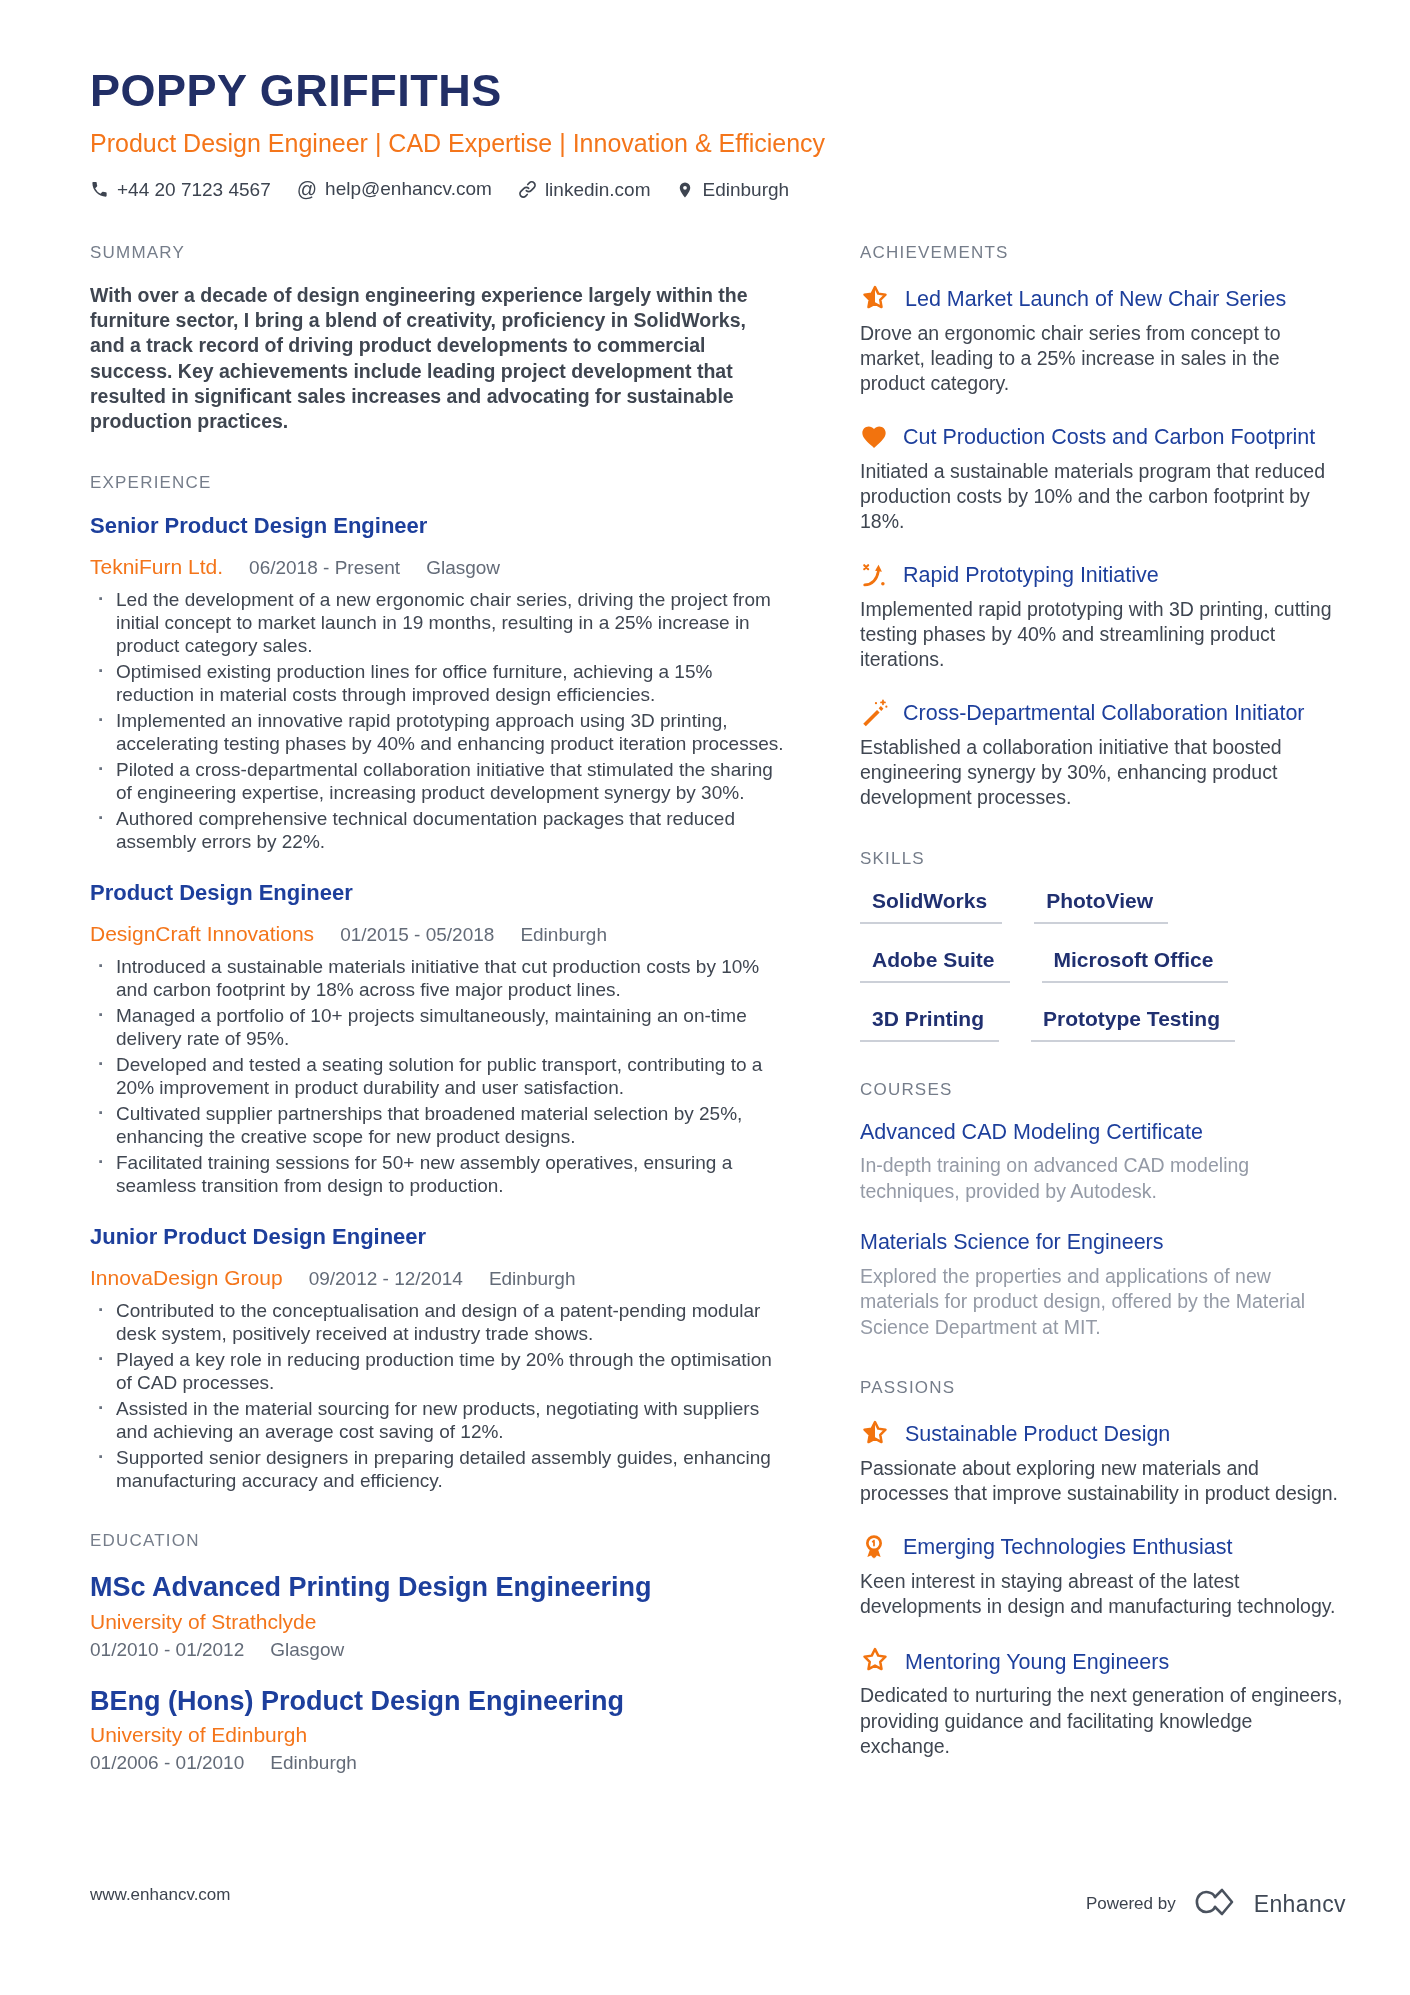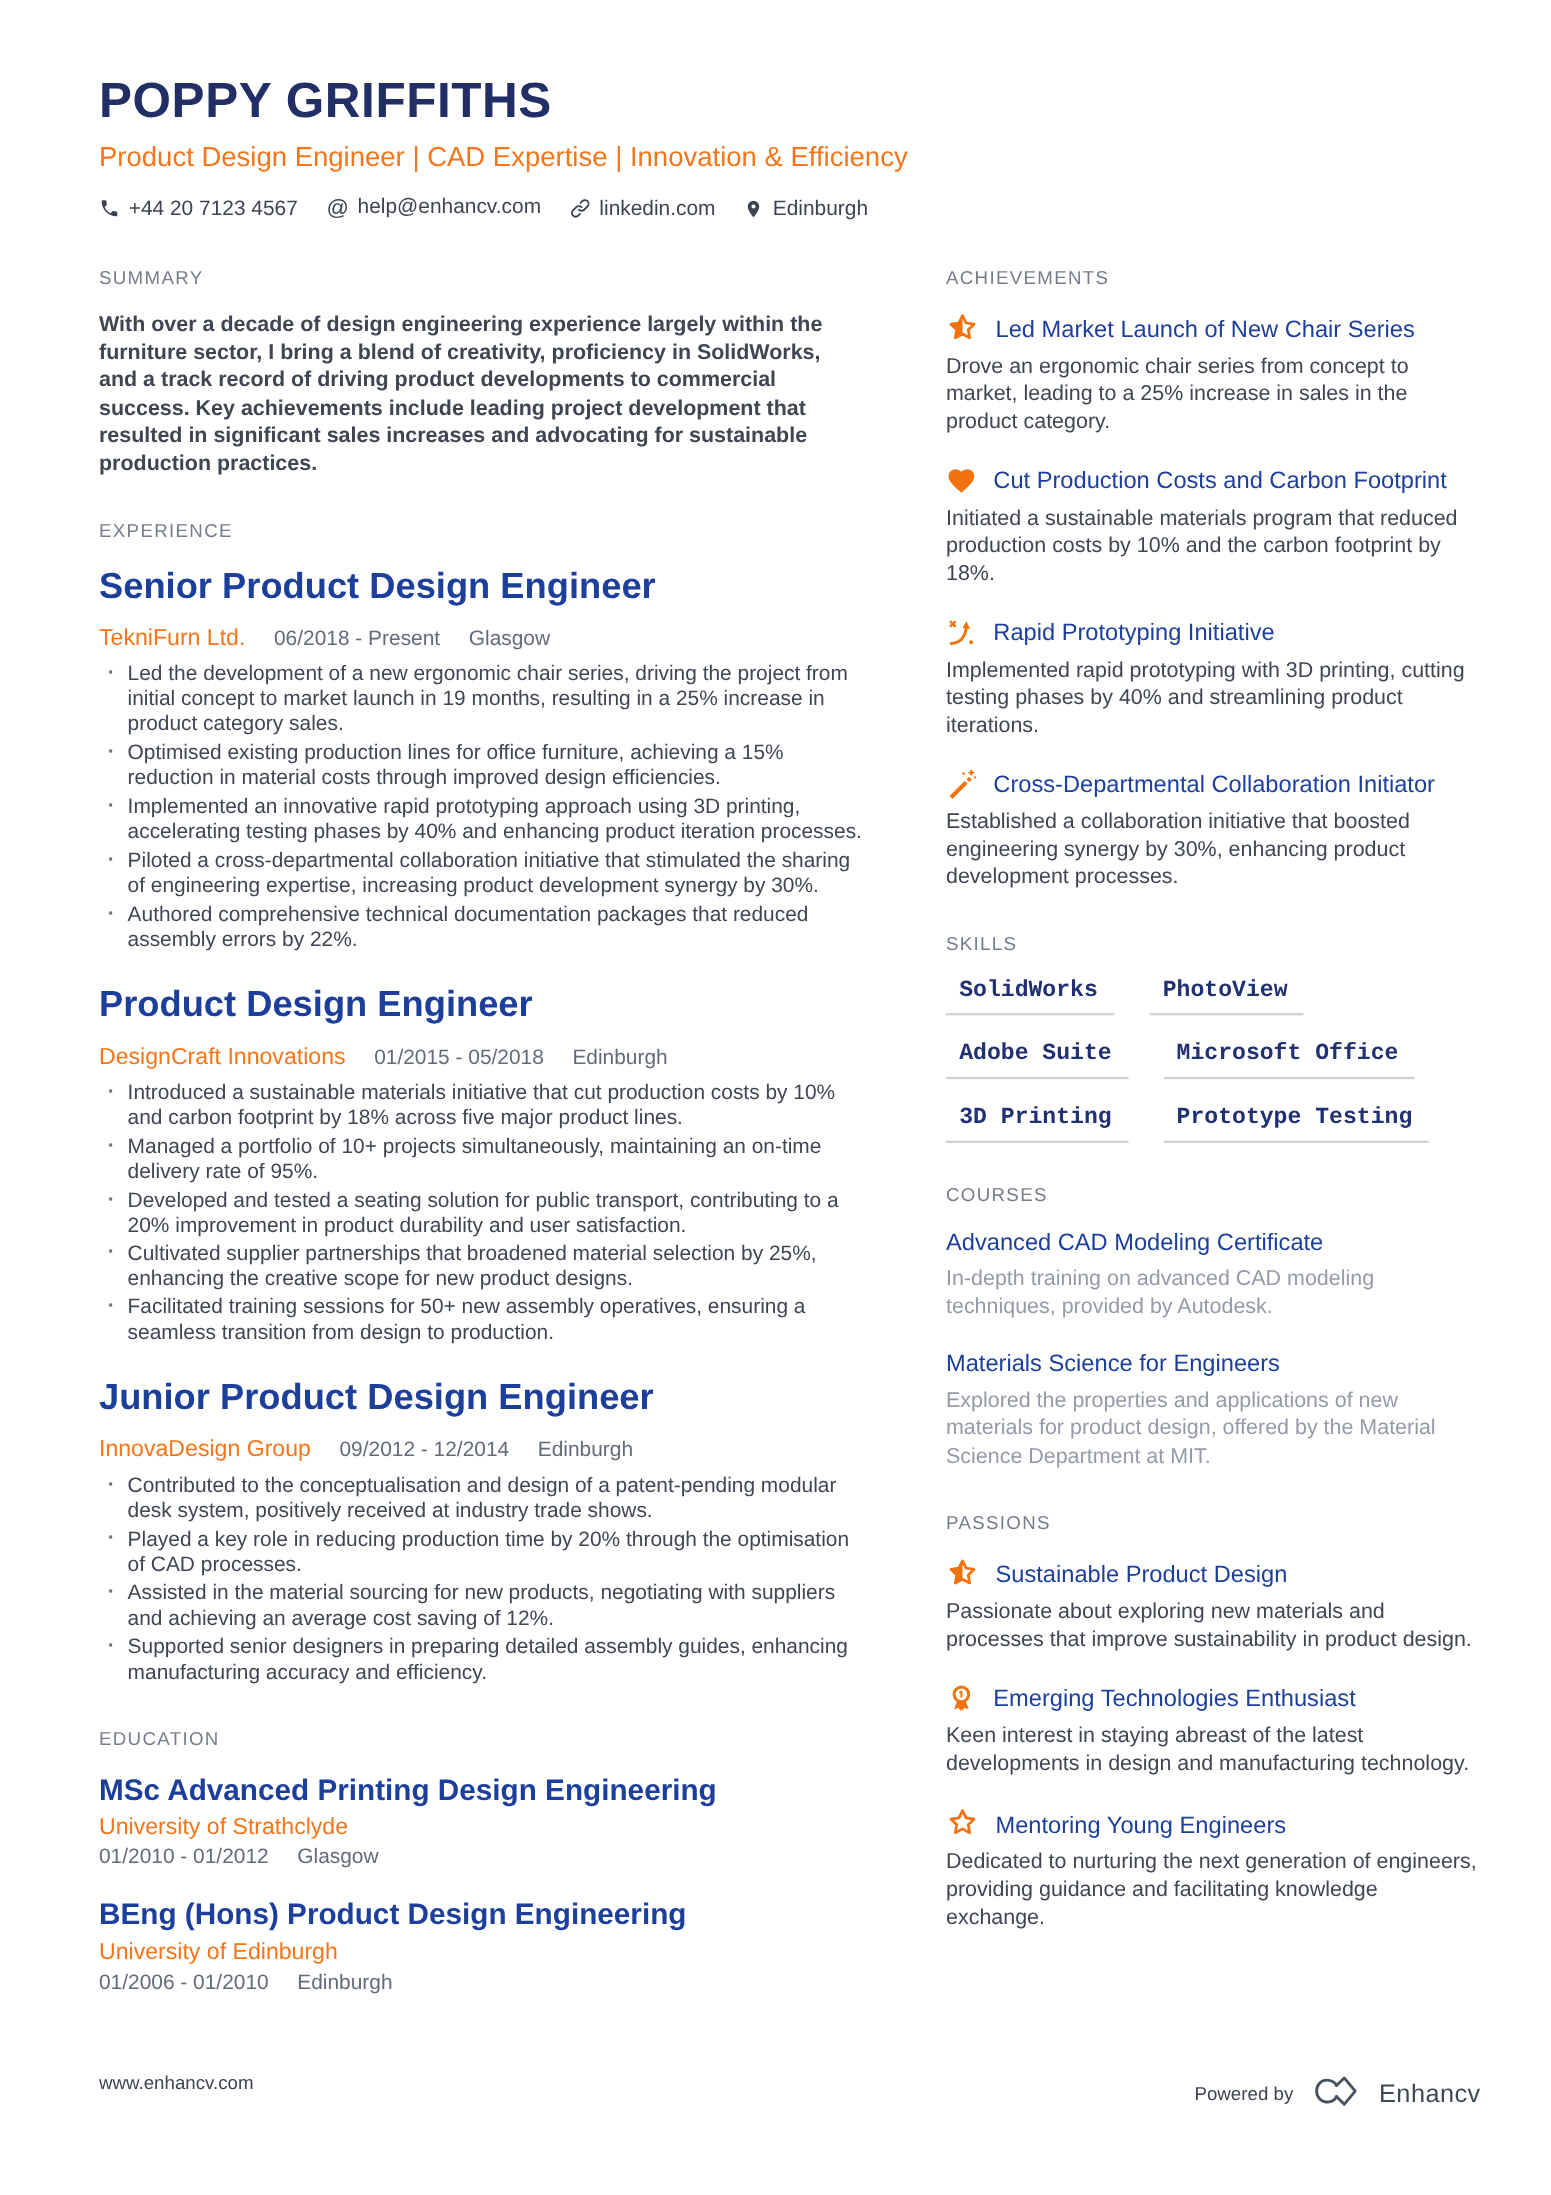--- a/index.html
+++ b/index.html
@@ -32,41 +32,41 @@
   .at-glyph{font-size:20px;color:var(--ink);}
   
   .columns{display:flex;gap:75px;margin-top:42px;}
   .col-left{width:695px;flex:none;}
   .col-right{width:487px;flex:none;}
   .section-label{font-size:17px;color:var(--label);letter-spacing:1.2px;font-weight:400;margin-bottom:20px;}
   .section{margin-bottom:38px;}
   .summary-text{font-size:19.5px;line-height:1.3;color:var(--body);font-weight:bold;}
   
   .job{margin-bottom:26px;}
-  .job-title{font-size:33px;font-weight:600;color:var(--blue);line-height:1.2;}
+  .job-title{font-size:22px;font-weight:600;color:var(--blue);line-height:1.2;}
   .job-meta{display:flex;align-items:baseline;column-gap:26px;margin-top:16px;flex-wrap:wrap;}
   .company{font-size:21px;font-weight:500;color:var(--orange);}
   .dates,.location{font-size:19px;color:var(--meta);}
   ul.bullets{list-style:none;margin-top:10px;}
   ul.bullets li{position:relative;padding-left:26px;font-size:19px;line-height:1.21;margin-bottom:3px;color:var(--body);}
   ul.bullets li::before{content:"·";position:absolute;left:8px;top:-1px;color:#6a7280;font-weight:700;}
   
   .degree{margin-bottom:24px;}
   .degree-title{font-size:27px;font-weight:600;color:var(--blue);line-height:1.2;}
   .school{font-size:21px;font-weight:500;color:var(--orange);margin-top:6px;}
   .degree-meta{display:flex;column-gap:26px;margin-top:5px;font-size:19px;color:var(--meta);}
   
   .r-item{margin-bottom:26px;}
   .r-head{display:flex;align-items:flex-end;gap:15px;}
   .r-head svg{flex:none;display:block;}
   .r-title{font-size:21.5px;font-weight:500;color:var(--blue);line-height:1.2;}
   .r-desc{margin-top:8px;font-size:19.5px;line-height:1.3;color:var(--body);}
   .r-desc.muted{color:var(--muted);}
   
-  .skills-wrap{display:flex;flex-wrap:wrap;column-gap:32px;row-gap:24px;font-family:Liberation Mono, monospace;}
+  .skills-wrap{display:flex;flex-wrap:wrap;column-gap:32px;row-gap:24px;}
   .skill{font-size:21px;font-weight:700;color:#203070;padding:0 15px 9px 12px;border-bottom:2px solid var(--rule);}
   
   .footer{position:absolute;left:90px;right:64px;bottom:72px;display:flex;justify-content:space-between;align-items:flex-start;}
   .site{font-size:17px;color:#3c434e;}
   .powered{display:flex;align-items:center;gap:13px;}
   .powered-label{font-size:17px;color:#3c434e;}
   .brand{font-size:23px;color:#3f4855;letter-spacing:.4px;}
 </style>
 </head>
 <body>

